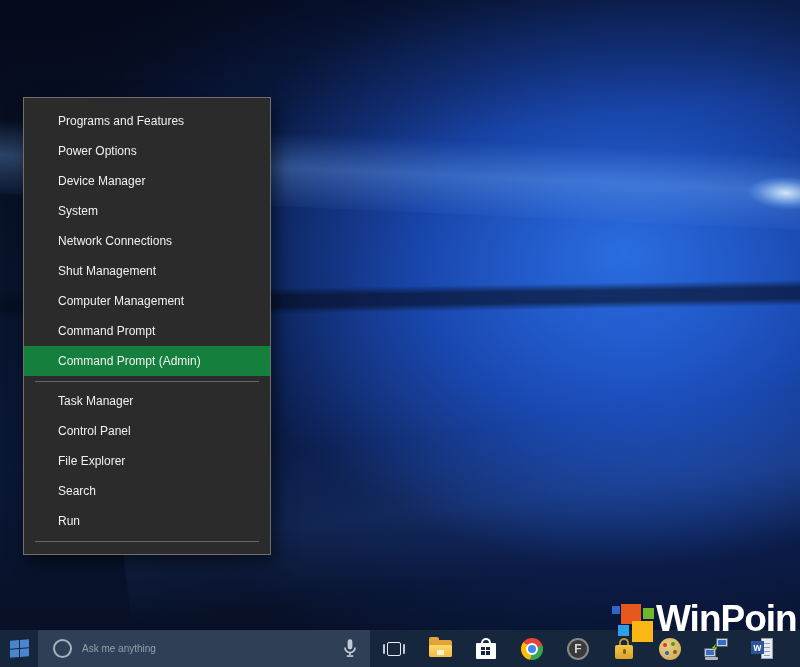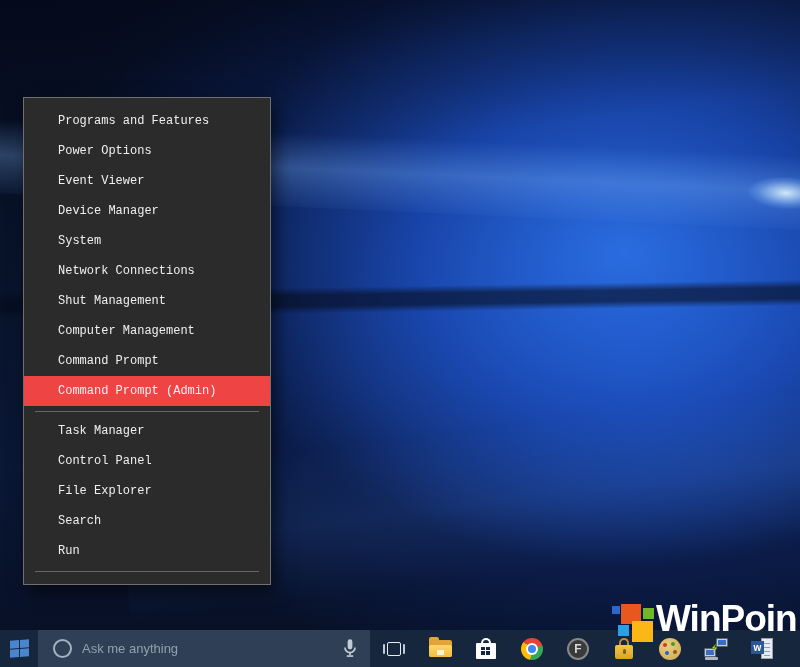--- a/index.html
+++ b/index.html
@@ -28,36 +28,36 @@
   .beam-lower { position:absolute; left:120px; top:430px; width:700px; height:150px; z-index:0;
     transform:rotate(-7deg);
     background:linear-gradient(180deg, rgba(70,130,235,0) 0%, rgba(80,140,240,.10) 50%, rgba(70,130,235,0) 100%); }
 
   
   .winx-menu { position:absolute; left:23px; top:97px; width:248px; z-index:5;
     background:#2b2b2b; border:1px solid #6f6f6f; padding:8px 0;
     box-shadow:5px 7px 16px rgba(0,0,0,.55); }
   .menu-item { height:30px; line-height:30px; padding-left:34px; padding-right:10px;
     font-size:12px; color:#f0f0f0; display:flex; align-items:center; cursor:default; }
-  .menu-item .mi-label { flex:1; line-height:normal;font-family:Liberation Mono, monospace; }
-  .menu-item.highlighted { background:#ef4444; }
+  .menu-item .mi-label { flex:1; line-height:normal; }
+  .menu-item.highlighted { background:#15803d; }
   .menu-sep { height:1px; background:#666; margin:5px 11px 4px; }
   .mi-chevron { color:#dcdcdc; font-size:14px; margin-right:6px; line-height:normal; }
 
   
   .taskbar { position:absolute; left:0; bottom:0; width:800px; height:37px; z-index:2;
     background:#16263c; display:flex; align-items:stretch; }
   .start-button { width:38px; display:flex; align-items:center; justify-content:center; }
   .start-flag { width:19px; height:17px; display:grid; grid-template-columns:9px 9px;
     grid-template-rows:8px 8px; gap:1px; transform:skewY(-4deg); }
   .start-flag span { background:#4a86d0; }
   .search-box { position:relative; width:332px; background:#2e3f56; display:flex; align-items:center; }
   .cortana-ring { width:19px; height:19px; border:2px solid #a6b1bd; border-radius:50%;
     margin-left:15px; flex:none; }
-  .search-placeholder { margin-left:10px; font-size:13px; color:#93a0ad; white-space:nowrap; }
+  .search-placeholder { margin-left:10px; font-size:10px; color:#93a0ad; white-space:nowrap; }
   .mic { position:absolute; right:9px; top:7px; }
   .tb-icons { display:flex; margin-left:1px; }
   .tb-btn { width:46px; display:flex; align-items:center; justify-content:center; }
 
   
   .i-taskview { width:22px; height:18px; position:relative; }
   .i-taskview .tv-c { position:absolute; left:4px; top:2px; width:14px; height:14px;
     border:1.6px solid #e8edf2; border-radius:2px; }
   .i-taskview .tv-l { position:absolute; left:0; top:4px; width:2px; height:10px; background:#c3ccd6; border-radius:1px; }
   .i-taskview .tv-r { position:absolute; right:0; top:4px; width:2px; height:10px; background:#c3ccd6; border-radius:1px; }
@@ -242,23 +242,20 @@
   </div>
 
   <div class="winx-menu" id="winx-menu">
       <div class="menu-item">
         <span class="mi-label">Programs and Features</span>
       </div>
       <div class="menu-item">
         <span class="mi-label">Power Options</span>
       </div>
       <div class="menu-item">
-        <span class="mi-label">Event Viewer</span>
-      </div>
-      <div class="menu-item">
         <span class="mi-label">Device Manager</span>
       </div>
       <div class="menu-item">
         <span class="mi-label">System</span>
       </div>
       <div class="menu-item">
         <span class="mi-label">Network Connections</span>
       </div>
       <div class="menu-item">
         <span class="mi-label">Shut Management</span>

